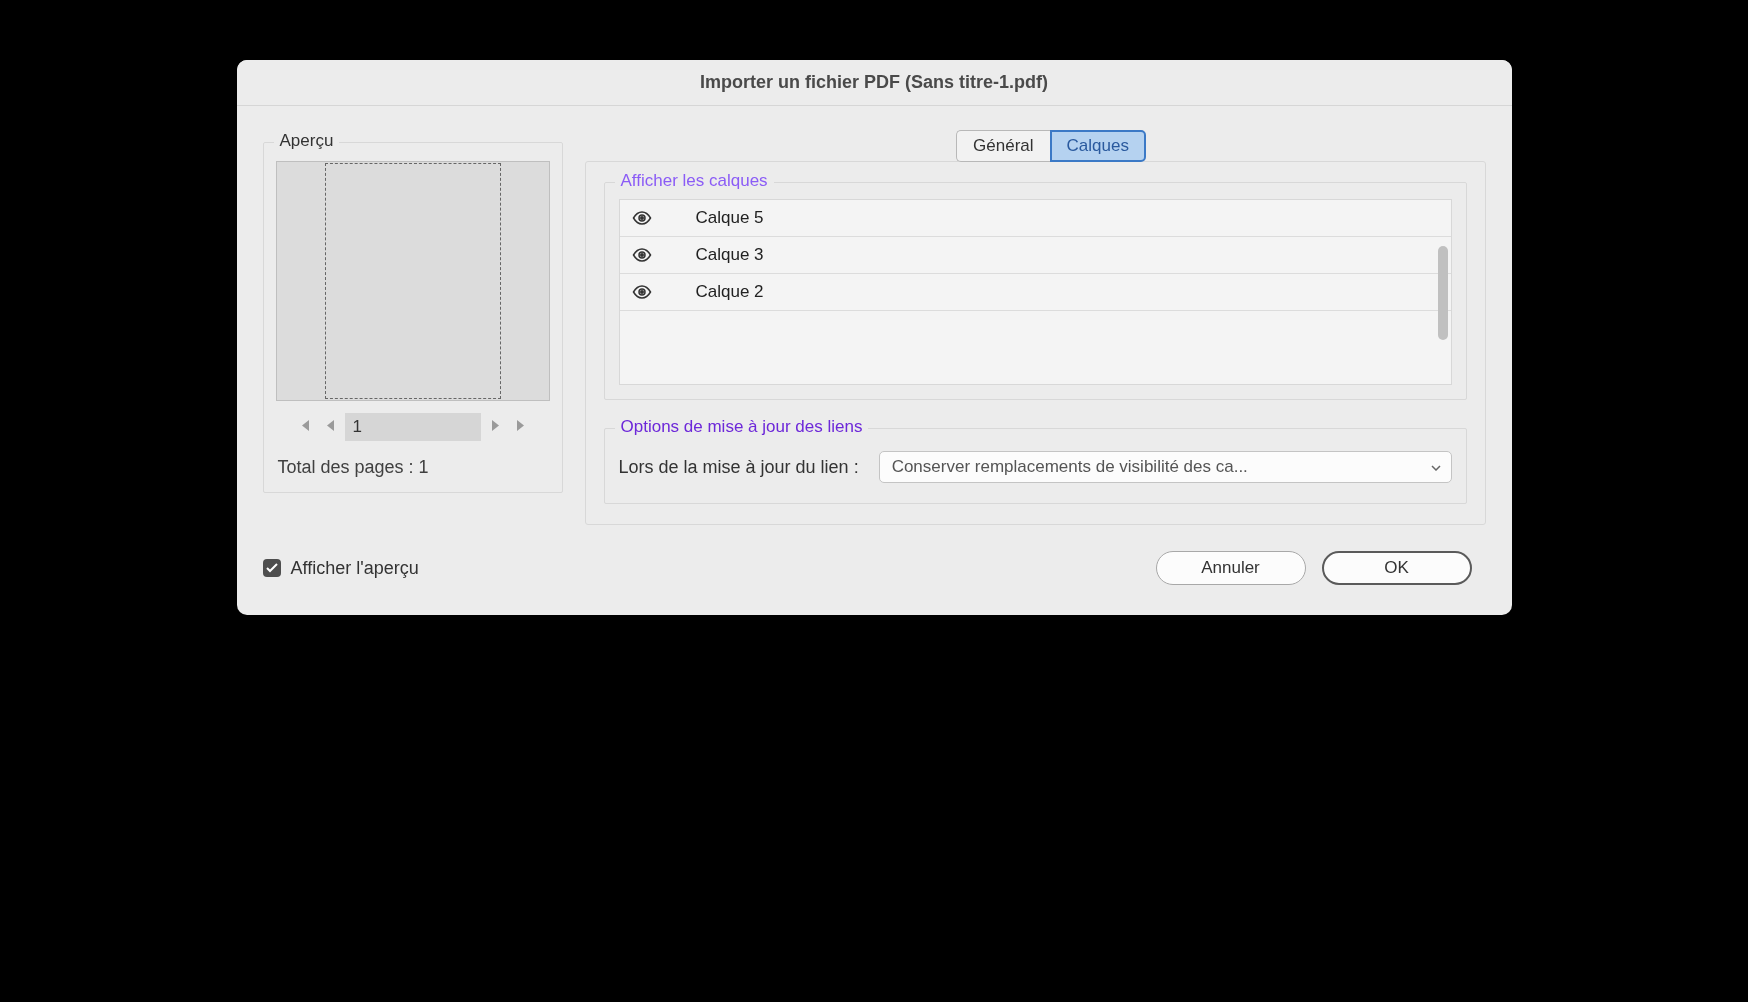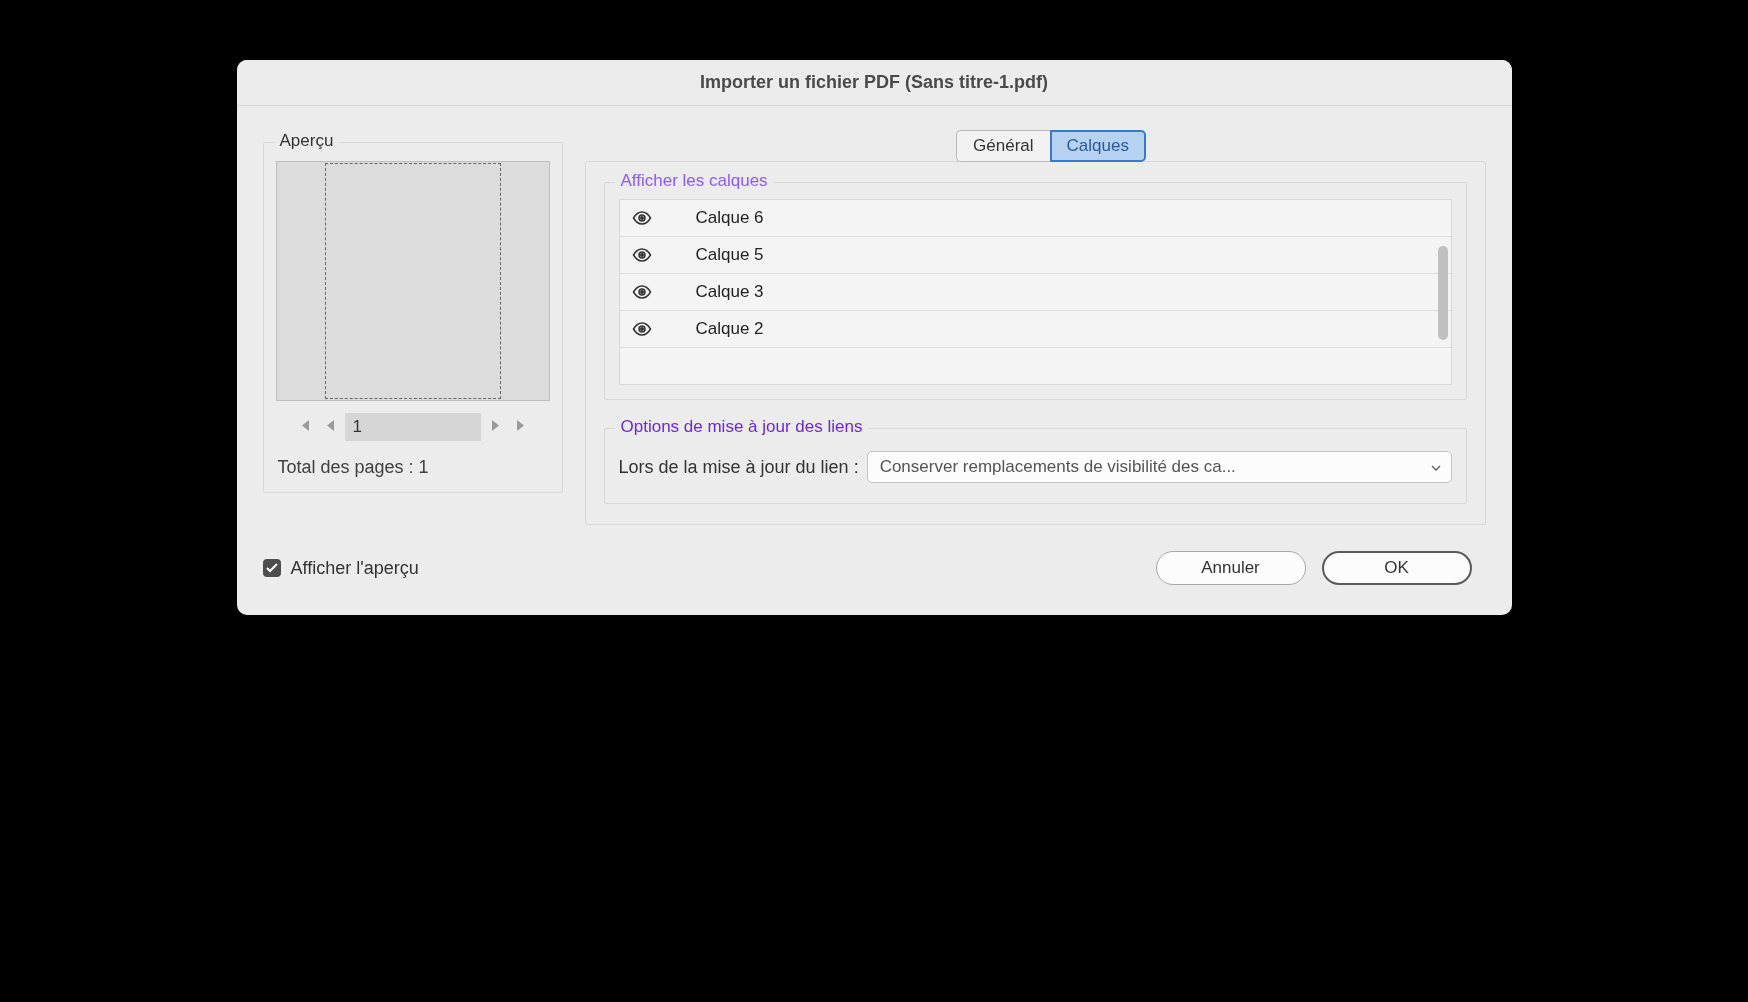--- a/index.html
+++ b/index.html
@@ -220,21 +220,21 @@
       top: -12px;
       left: 10px;
       background: #ececec;
       padding: 0 6px;
       font-size: 17px;
       color: #6d28d9;
     }
     .update-row {
       display: flex;
       align-items: center;
-      gap: 8px;
+      gap: 20px;
     }
     .update-label {
       font-size: 18px;
       color: #333;
     }
     .dropdown {
       flex: 1;
       height: 32px;
       background: #fcfcfc;
       border: 1px solid #c4c4c4;
@@ -359,29 +359,20 @@
         <div class="layers-frame">
           <div class="layers-title">Afficher les calques</div>
           <div class="layers-list">
             <div class="layer-row">
               <span class="eye-icon">
                 <svg viewBox="0 0 20 14">
                     <path d="M10 1C5 1 1.5 7 1.5 7S5 13 10 13s8.5-6 8.5-6S15 1 10 1zm0 9a3 3 0 110-6 3 3 0 010 6z" fill="none" stroke="#333" stroke-width="1.5"></path>
                     <circle cx="10" cy="7" r="2" fill="#333"></circle>
                   </svg>
               </span>
-              <span class="layer-name">Calque 6</span>
-            </div>
-            <div class="layer-row">
-              <span class="eye-icon">
-                <svg viewBox="0 0 20 14">
-                    <path d="M10 1C5 1 1.5 7 1.5 7S5 13 10 13s8.5-6 8.5-6S15 1 10 1zm0 9a3 3 0 110-6 3 3 0 010 6z" fill="none" stroke="#333" stroke-width="1.5"></path>
-                    <circle cx="10" cy="7" r="2" fill="#333"></circle>
-                  </svg>
-              </span>
               <span class="layer-name">Calque 5</span>
             </div>
             <div class="layer-row">
               <span class="eye-icon">
                 <svg viewBox="0 0 20 14">
                     <path d="M10 1C5 1 1.5 7 1.5 7S5 13 10 13s8.5-6 8.5-6S15 1 10 1zm0 9a3 3 0 110-6 3 3 0 010 6z" fill="none" stroke="#333" stroke-width="1.5"></path>
                     <circle cx="10" cy="7" r="2" fill="#333"></circle>
                   </svg>
               </span>
               <span class="layer-name">Calque 3</span>

